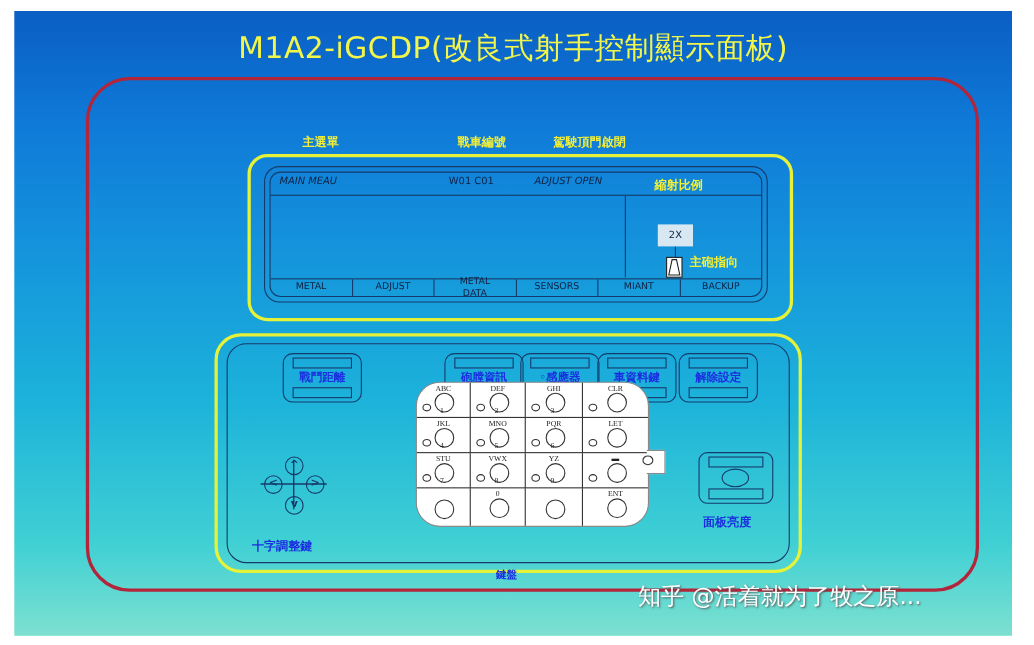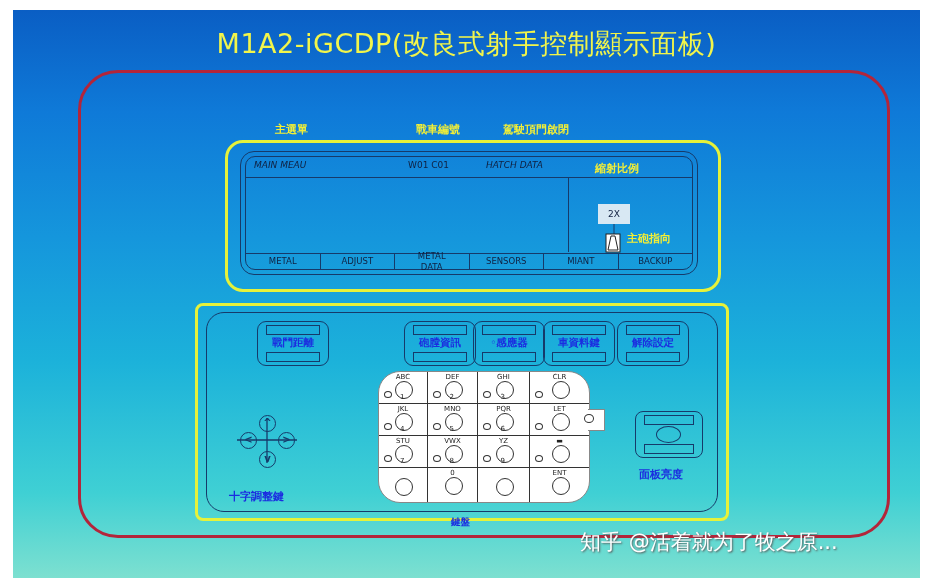--- a/index.html
+++ b/index.html
@@ -14,28 +14,28 @@
   .disp-inner{position:absolute;left:12px;top:8px;width:458px;height:124px;border:1.5px solid #163a6a;border-radius:14px;box-sizing:border-box;}
   .disp-inner2{position:absolute;left:4px;top:4px;right:4px;bottom:4px;border:1.5px solid #163a6a;border-radius:10px;}
   .hdr{position:absolute;left:0;top:0;right:0;height:20px;border-bottom:1.5px solid #163a6a;}
   .hdr span{position:absolute;top:3px;font-size:9px;color:#102040;}
   .screen{position:absolute;left:0;top:21px;width:320px;height:74px;}
   .side{position:absolute;left:322px;top:21px;right:0;height:74px;border-left:1.5px solid #163a6a;}
   .softkeys{position:absolute;left:0;right:0;top:96px;bottom:0;border-top:1.5px solid #163a6a;display:flex;}
   .softkey{flex:1;border-right:1.5px solid #163a6a;display:flex;align-items:center;justify-content:center;text-align:center;font-size:8.5px;color:#102040;line-height:11px;}
   .softkey:last-child{border-right:none;}
   .zoombox{position:absolute;left:352px;top:47px;width:32px;height:20px;background:#d8e8f3;font-size:9px;color:#102040;display:flex;align-items:center;justify-content:center;}
-  .kb-outer{position:absolute;left:182px;top:293px;width:534px;height:218px;border:3px solid #e6f23a;border-radius:8px;box-sizing:border-box;}
+  .kb-outer{position:absolute;left:182px;top:293px;width:534px;height:218px;border:3px solid #e6f23a;border-radius:24px;box-sizing:border-box;}
   .kb-inner{position:absolute;left:8px;top:6px;right:8px;bottom:6px;border:1.5px solid #163a6a;border-radius:18px;}
   .fbtn{position:absolute;top:8px;width:72px;height:45px;border:1.5px solid #163a6a;border-radius:9px;box-sizing:border-box;}
   .fbtn .bar{position:absolute;left:8px;right:8px;height:8px;border:1.5px solid #163a6a;}
   .fbtn .bar.t{top:3px}
   .fbtn .bar.b{bottom:3px}
   .fbtn .lbl{position:absolute;left:0;right:0;top:14px;text-align:center;color:#1b2de0;font-weight:bold;font-size:10.5px;font-family:"DejaVu Serif",serif;white-space:nowrap;}
-  .keypad{position:absolute;left:171px;top:58px;width:210px;height:130px;background:#ffffff;border-radius:22px;border:1px solid #888;}
+  .keypad{position:absolute;left:171px;top:34px;width:210px;height:130px;background:#ffffff;border-radius:22px;border:1px solid #888;font-family:Liberation Serif, serif;}
   .kgrid{position:absolute;left:0;top:0;width:100%;height:100%;display:grid;grid-template-columns:49px 50px 52px 59px;grid-template-rows:32px 32px 32px 34px;}
   .kcell{position:relative;border-right:1px solid #333;border-bottom:1px solid #333;}
   .kcell:nth-child(4n){border-right:none;}
   .kcell:nth-last-child(-n+4){border-bottom:none;}
   .kcell .top{position:absolute;left:0;right:0;top:1px;text-align:center;font-size:7px;color:#222;}
   .kcell .circ{position:absolute;left:50%;top:9px;width:16px;height:16px;margin-left:-8px;border:1px solid #333;border-radius:50%;}
   .kcell .small{position:absolute;left:5px;top:19px;width:6px;height:5px;border:1px solid #333;border-radius:50%;}
   .kcell .num{position:absolute;left:50%;margin-left:-3px;top:21px;font-size:7px;color:#222;}
   .tab{position:absolute;left:381px;top:96px;width:16px;height:20px;background:#fff;border:1px solid #888;border-left:none;}
   .tabdot{position:absolute;left:377px;top:101px;width:8px;height:7px;border:1px solid #333;border-radius:50%;background:#fff;}
@@ -56,21 +56,21 @@
   <div class="ylabel" style="left:262px;top:112px;">主選單</div>
   <div class="ylabel" style="left:403px;top:112px;">戰車編號</div>
   <div class="ylabel" style="left:490px;top:112px;">駕駛頂門啟閉</div>
 
   <div class="disp-outer">
     <div class="disp-inner">
       <div class="disp-inner2">
         <div class="hdr">
           <span style="left:8px;font-style:italic;">MAIN MEAU</span>
           <span style="left:162px;">W01 C01</span>
-          <span style="left:240px;font-style:italic;">HATCH DATA</span>
+          <span style="left:240px;font-style:italic;">ADJUST OPEN</span>
         </div>
         <div class="screen"></div>
         <div class="side"></div>
         <div class="zoombox">2X</div>
         <svg style="position:absolute;left:358px;top:67px;" width="24" height="30">
           <line x1="10" y1="0" x2="10" y2="12" stroke="#163a6a" stroke-width="1"></line>
           <rect x="2" y="10" width="14" height="18" fill="#fff" stroke="#222" stroke-width="1"></rect>
           <polygon points="7,12 11,12 14,26 4,26" fill="none" stroke="#222" stroke-width="1"></polygon>
         </svg>
         <div class="softkeys">

